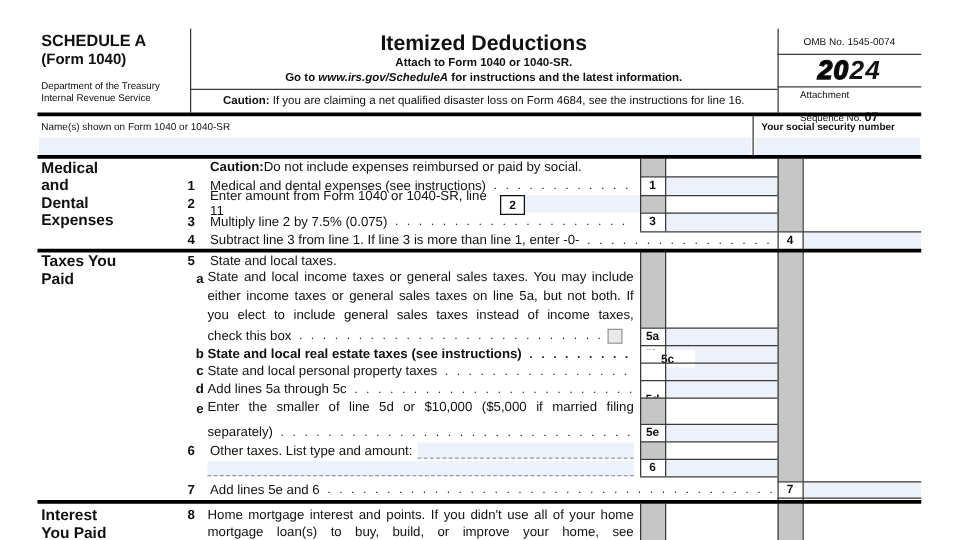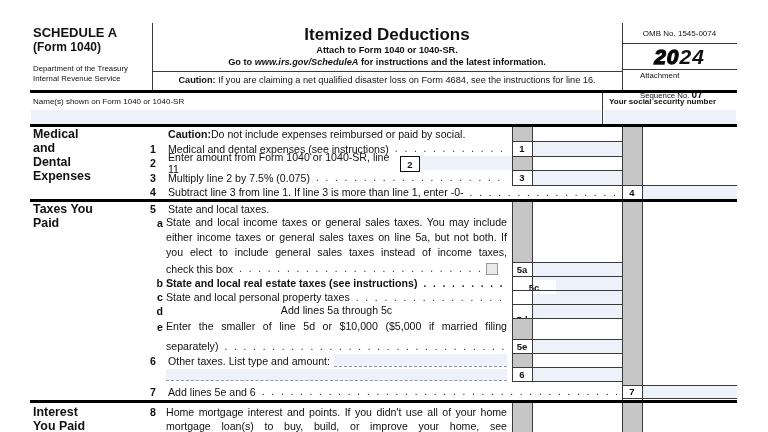--- a/index.html
+++ b/index.html
@@ -135,21 +135,21 @@
       <span class="dots">. . . . . . . . . . . . . . . . . . . . . . . . . . . . . . . . . . . . . . . . . . . . . . . . . . . . . . . . . . . . </span>
   </div>
 
   <div class="llet" style="left:150px;top:290px;">c</div>
   <div class="frow" style="left:166px;top:290px;width:341px;height:14px;">
     <span>State and local personal property taxes</span>
       <span class="dots">. . . . . . . . . . . . . . . . . . . . . . . . . . . . . . . . . . . . . . . . . . . . . . . . . . . . . . . . . . . . </span>
   </div>
 
   <div class="llet" style="left:150px;top:304px;">d</div>
-  <div class="frow" style="left:166px;top:304px;width:341px;height:14px;flex-direction:column;">
+  <div class="frow" style="left:166px;top:304px;width:341px;height:14px;">
     <span>Add lines 5a through 5c</span>
       <span class="dots">. . . . . . . . . . . . . . . . . . . . . . . . . . . . . . . . . . . . . . . . . . . . . . . . . . . . . . . . . . . . </span>
   </div>
 
   <div class="llet" style="left:150px;top:320px;">e</div>
   <div class="just" style="left:166px;top:319px;width:341px;">Enter the smaller of line 5d or $10,000 ($5,000 if married filing</div>
   <div class="frow" style="left:166px;top:339px;width:341px;height:14px;">
     <span>separately)</span>
       <span class="dots">. . . . . . . . . . . . . . . . . . . . . . . . . . . . . . . . . . . . . . . . . . . . . . . . . . . . . . . . . . . . </span>
   </div>

